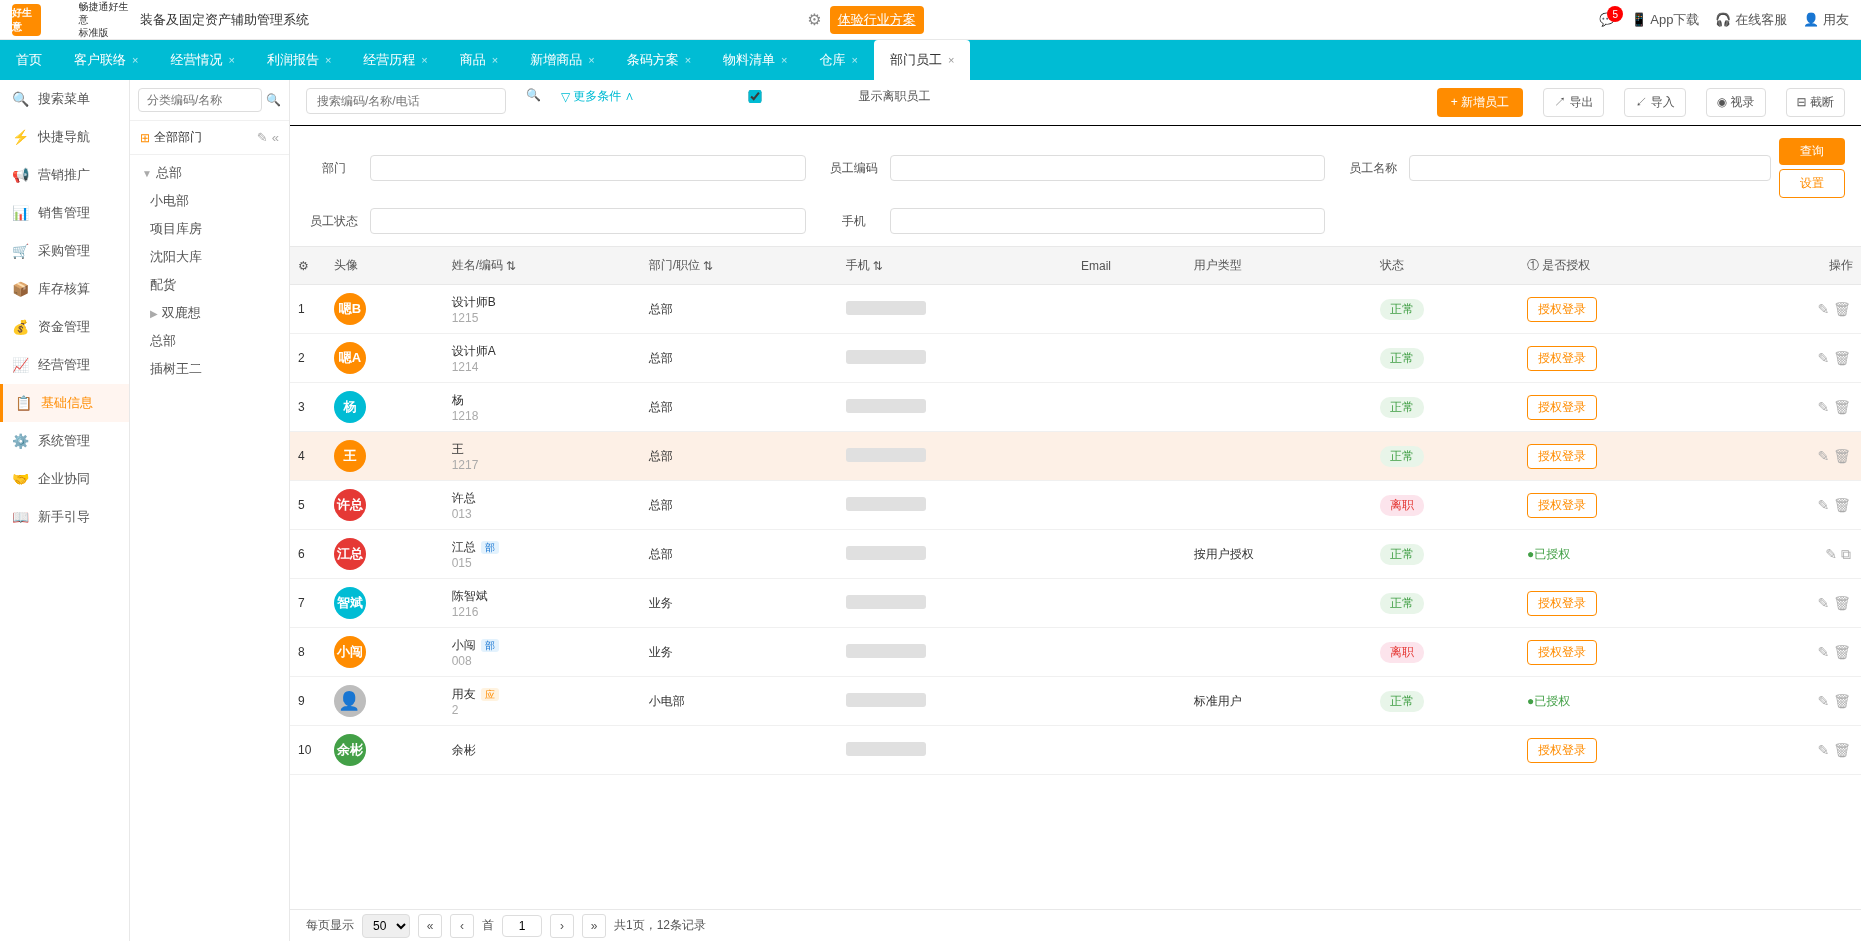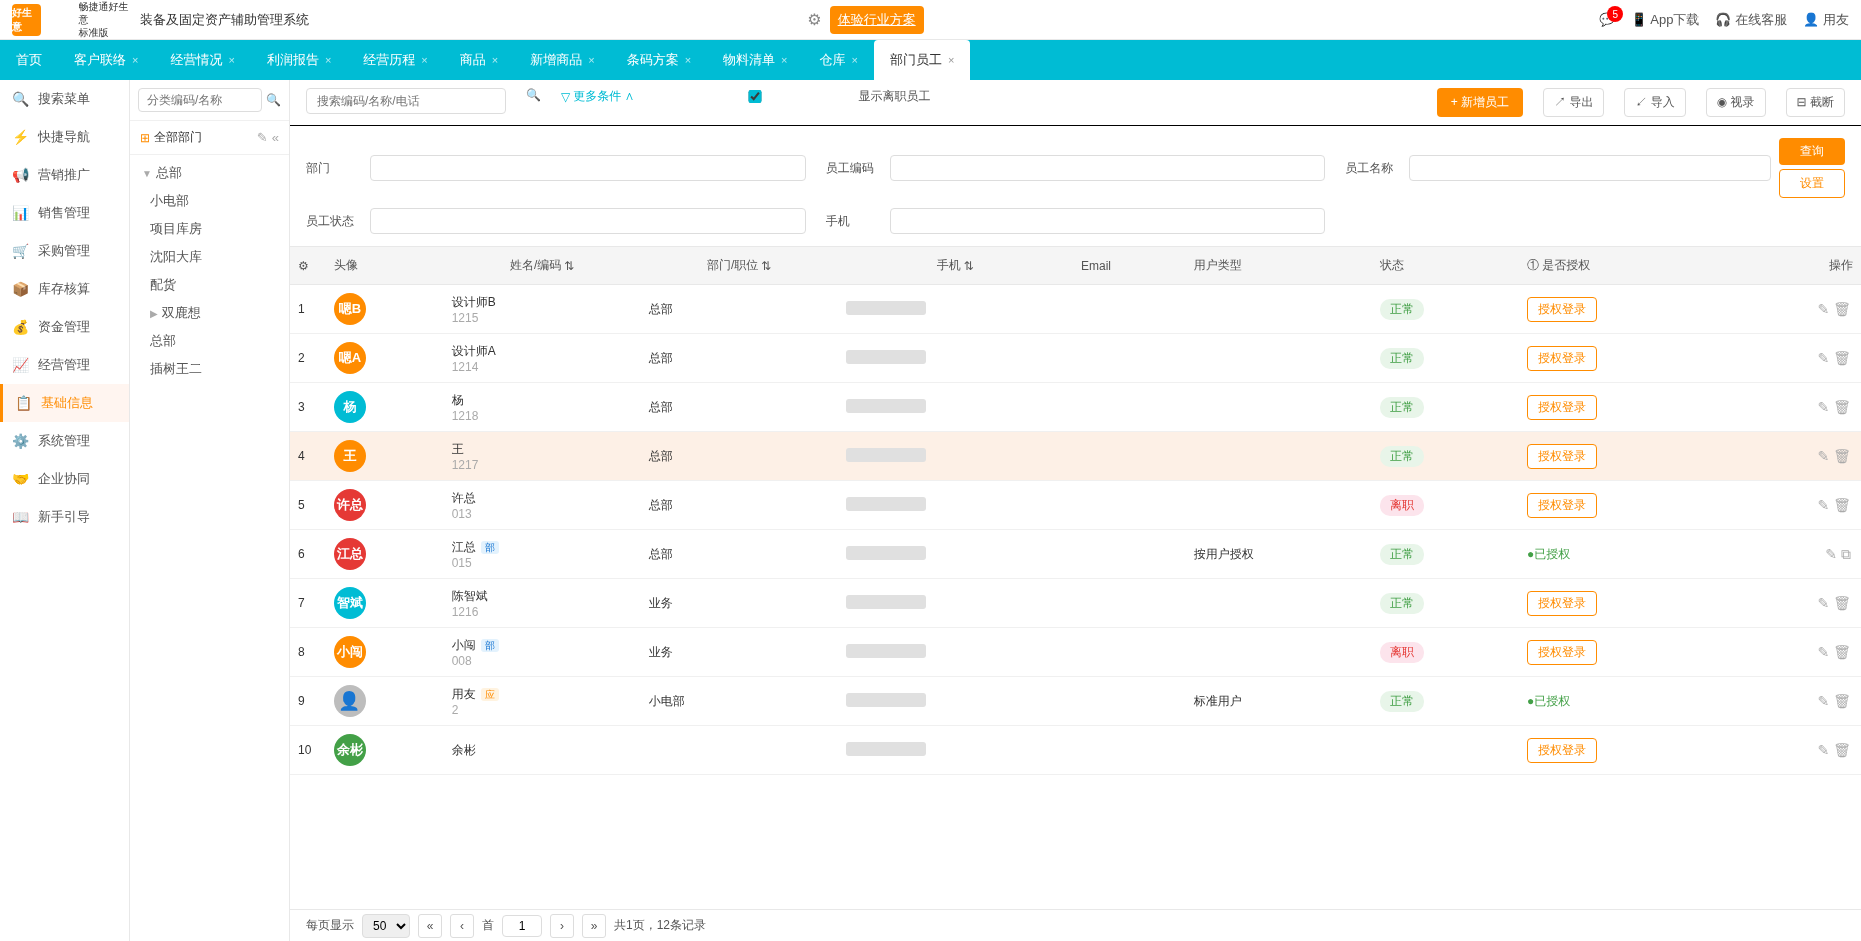--- a/index.html
+++ b/index.html
@@ -58,21 +58,21 @@
     .filter-bar input { border: 1px solid #ddd; border-radius: 4px; padding: 5px 10px; font-size: 12px; outline: none; width: 200px; }
     .filter-link { color: #00bcd4; font-size: 12px; cursor: pointer; display: flex; align-items: center; gap: 3px; }
     .filter-checkbox { display: flex; align-items: center; gap: 4px; font-size: 12px; color: #555; cursor: pointer; }
     .filter-checkbox input[type=checkbox] { accent-color: #00bcd4; }
     .btn-primary { background: #ff8c00; color: #fff; border: none; border-radius: 4px; padding: 6px 14px; font-size: 12px; cursor: pointer; }
     .btn-outline { background: #fff; color: #555; border: 1px solid #ddd; border-radius: 4px; padding: 5px 10px; font-size: 12px; cursor: pointer; display: flex; align-items: center; gap: 4px; }
 
     
     .adv-filter { background: #fff; padding: 12px 16px; border-bottom: 1px solid #e8e8e8; display: grid; grid-template-columns: 1fr 1fr 1fr; gap: 10px 20px; }
     .adv-filter-row { display: flex; align-items: center; gap: 8px; }
-    .adv-filter-label { font-size: 12px; color: #555; white-space: nowrap; min-width: 56px; text-align: left; }
+    .adv-filter-label { font-size: 12px; color: #555; white-space: nowrap; min-width: 56px; text-align: center; }
     .adv-filter-input { flex: 1; border: 1px solid #ddd; border-radius: 4px; padding: 5px 8px; font-size: 12px; outline: none; }
     .adv-filter-select { flex: 1; border: 1px solid #ddd; border-radius: 4px; padding: 5px 8px; font-size: 12px; outline: none; background: #fff; appearance: none; }
     .adv-filter-actions { display: flex; flex-direction: column; gap: 4px; justify-content: center; }
     .btn-search { background: #ff8c00; color: #fff; border: none; border-radius: 4px; padding: 5px 16px; font-size: 12px; cursor: pointer; font-family: Liberation Mono, monospace; }
     .btn-set { background: #fff; color: #ff8c00; border: 1px solid #ff8c00; border-radius: 4px; padding: 5px 20px; font-size: 12px; cursor: pointer; }
 
     
     .table-wrap { flex: 1; overflow-y: auto; background: #fff; margin: 0; }
     table { width: 100%; border-collapse: collapse; }
     thead tr { background: #f5f5f5; }
@@ -93,21 +93,21 @@
     .op-btn { color: #aaa; cursor: pointer; font-size: 14px; margin: 0 2px; }
     .blurred { background: #e0e0e0; border-radius: 3px; color: transparent; width: 80px; height: 14px; display: inline-block; }
     .tag-blue { background: #e3f2fd; color: #1976d2; border-radius: 3px; font-size: 10px; padding: 1px 4px; margin-left: 2px; }
     .tag-orange { background: #fff3e0; color: #ff8c00; border-radius: 3px; font-size: 10px; padding: 1px 4px; margin-left: 2px; }
 
     
     .table-footer { height: 32px; background: #fff; border-top: 1px solid #e8e8e8; display: flex; align-items: center; padding: 0 16px; font-size: 12px; color: #555; gap: 8px; }
     .page-size-select { border: 1px solid #ddd; border-radius: 4px; padding: 3px 6px; font-size: 12px; outline: none; }
     .page-btn { border: 1px solid #ddd; background: #fff; border-radius: 3px; width: 24px; height: 24px; display: flex; align-items: center; justify-content: center; cursor: pointer; color: #555; font-size: 12px; }
     .page-input { border: 1px solid #ddd; border-radius: 4px; padding: 3px 6px; font-size: 12px; width: 40px; text-align: center; outline: none; }
-    .th-sort { display: flex; align-items: center; gap: 3px; cursor: pointer; justify-content: center; }
+    .th-sort { display: flex; align-items: center; gap: 3px; cursor: pointer; }
   </style>
 </head>
 <body>
 
 <div class="top-bar">
   <div class="top-bar-logo">
     <div class="logo-icon">好生意</div>
     <div class="logo-text" style="white-space:pre-line;font-size:10px;">畅捷通好生意
 标准版</div>
   </div>

